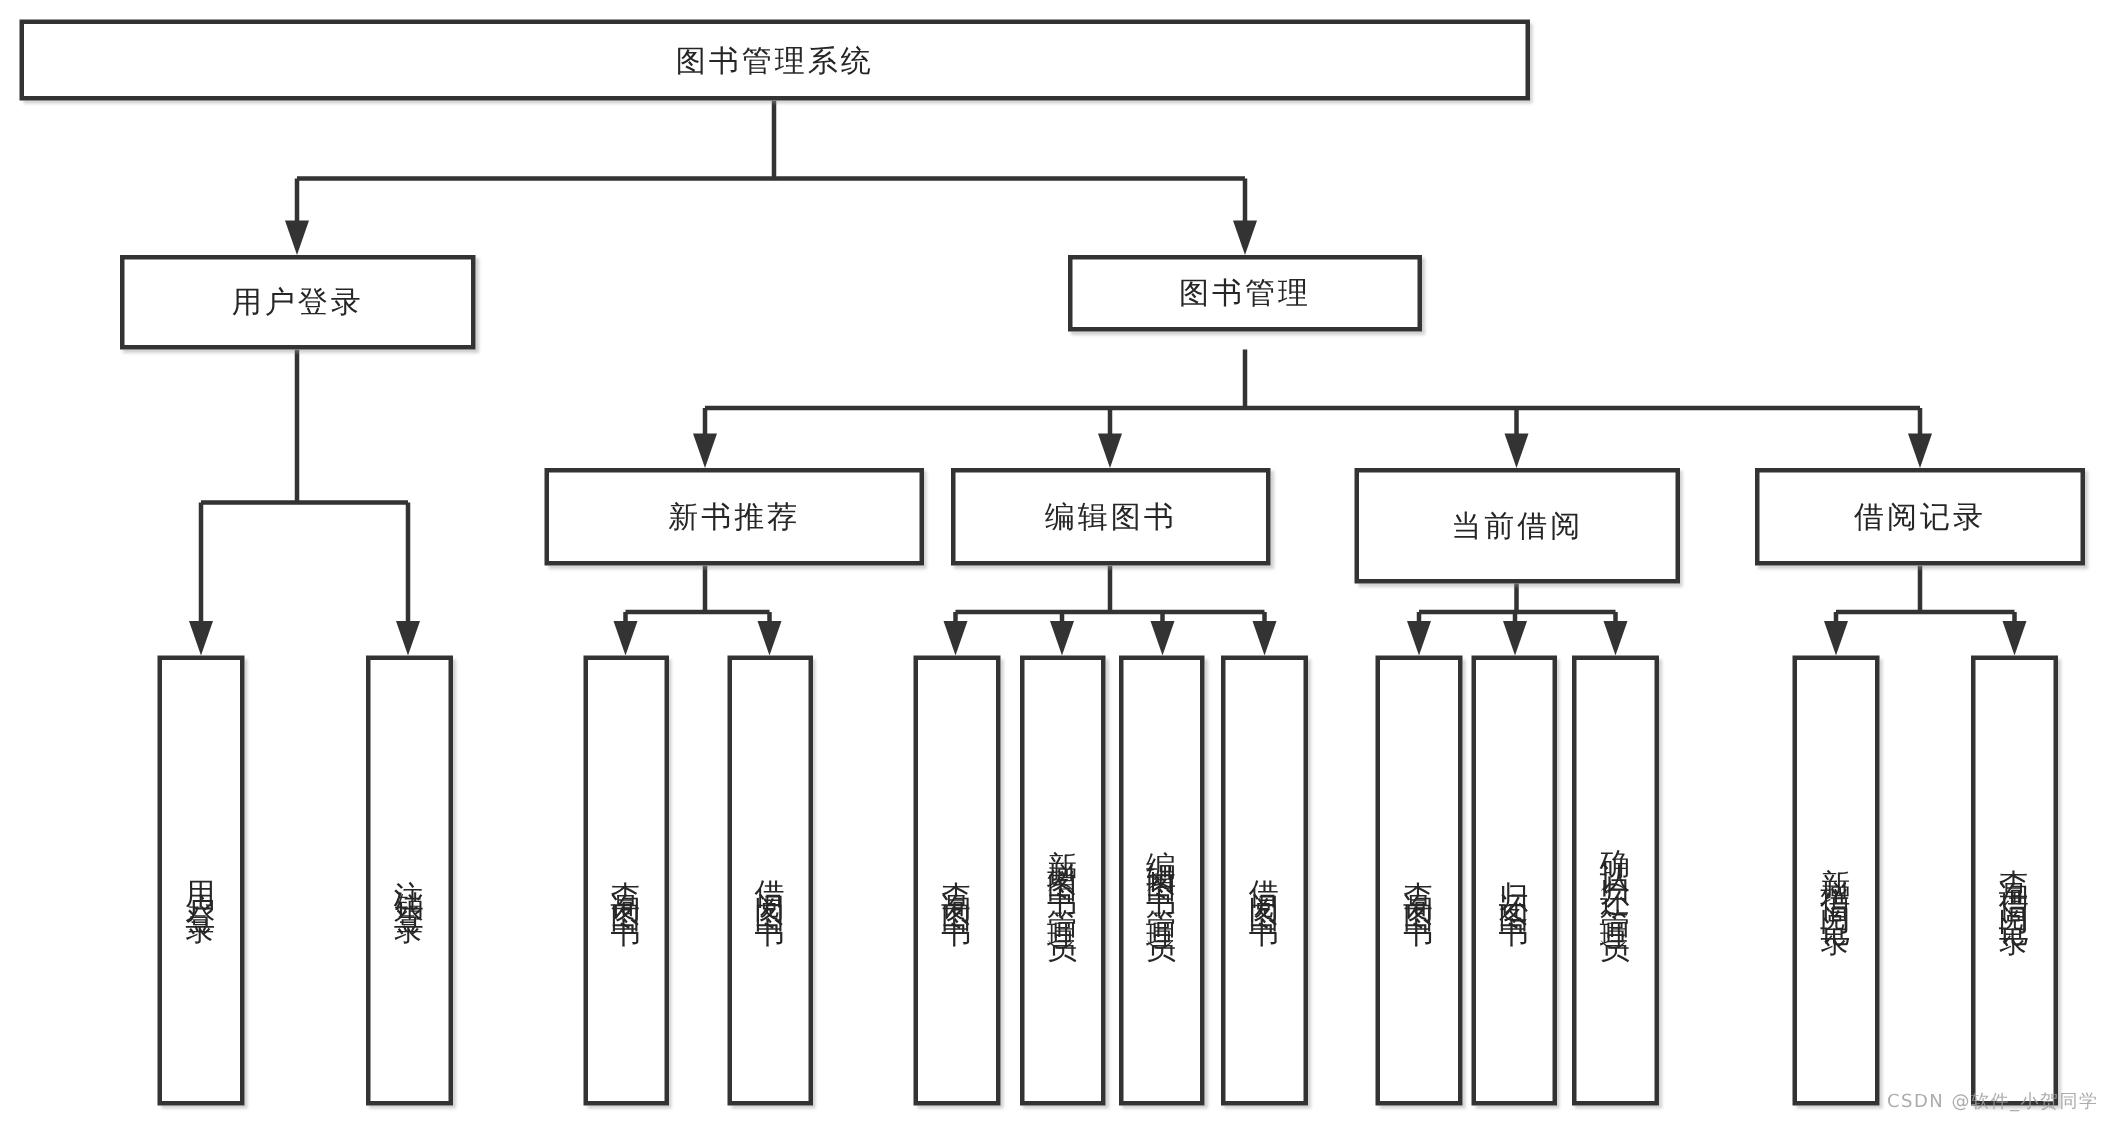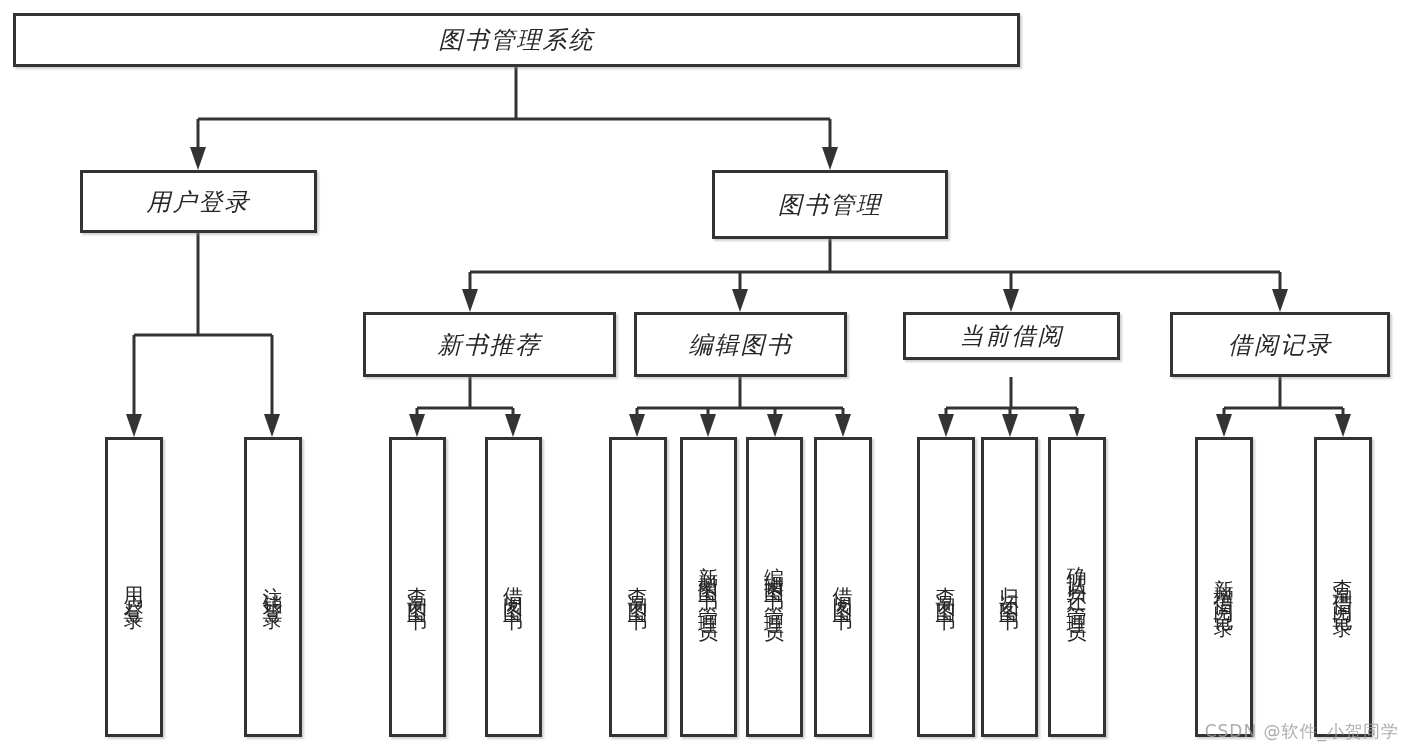--- a/index.html
+++ b/index.html
@@ -16,39 +16,38 @@
     box-sizing:border-box;
     background:#ffffff;
     border:3px solid #333333;
     display:flex;
     align-items:center;
     justify-content:center;
     color:#262626;
     box-shadow:2px 2px 2px rgba(150,150,150,0.45);
   }
   .box.h span{
-    font-size:24px;
+    font-size:20px;
     letter-spacing:2px;
     white-space:nowrap;
-    font-style:italic;
   }
   .box.v span{
     writing-mode:vertical-rl;
     text-orientation:mixed;
     font-size:20px;
     letter-spacing:8px;
     line-height:1.1;
     white-space:nowrap;
   }
   .watermark{
     position:absolute;
     right:6px;
     bottom:4px;
     color:rgba(158,158,158,0.85);
-    font-size:17px;
+    font-size:12px;
     letter-spacing:1px;
     z-index:5;
   }
 </style>
 </head>
 <body>
 
 <div class="canvas">
 
   <svg class="wires" viewBox="0 0 1405 747" xmlns="http://www.w3.org/2000/svg">
@@ -91,31 +90,31 @@
     </g>
   </svg>
 
   <div class="box h" style="left:13px;top:13px;width:1007px;height:54px">
     <span>图书管理系统</span>
   </div>
 
   <div class="box h" style="left:80px;top:170px;width:237px;height:63px">
     <span>用户登录</span>
   </div>
-  <div class="box h" style="left:712px;top:170px;width:236px;height:69px">
+  <div class="box h" style="left:712px;top:170px;width:236px;height:51px">
     <span>图书管理</span>
   </div>
 
   <div class="box h" style="left:363px;top:312px;width:253px;height:65px">
     <span>新书推荐</span>
   </div>
   <div class="box h" style="left:634px;top:312px;width:213px;height:65px">
     <span>编辑图书</span>
   </div>
-  <div class="box h" style="left:903px;top:312px;width:217px;height:48px">
+  <div class="box h" style="left:903px;top:312px;width:217px;height:77px">
     <span>当前借阅</span>
   </div>
   <div class="box h" style="left:1170px;top:312px;width:220px;height:65px">
     <span>借阅记录</span>
   </div>
 
   <div class="box v" style="left:105px;top:437px;width:58px;height:300px">
     <span>用户登录</span>
   </div>
   <div class="box v" style="left:244px;top:437px;width:58px;height:300px">

